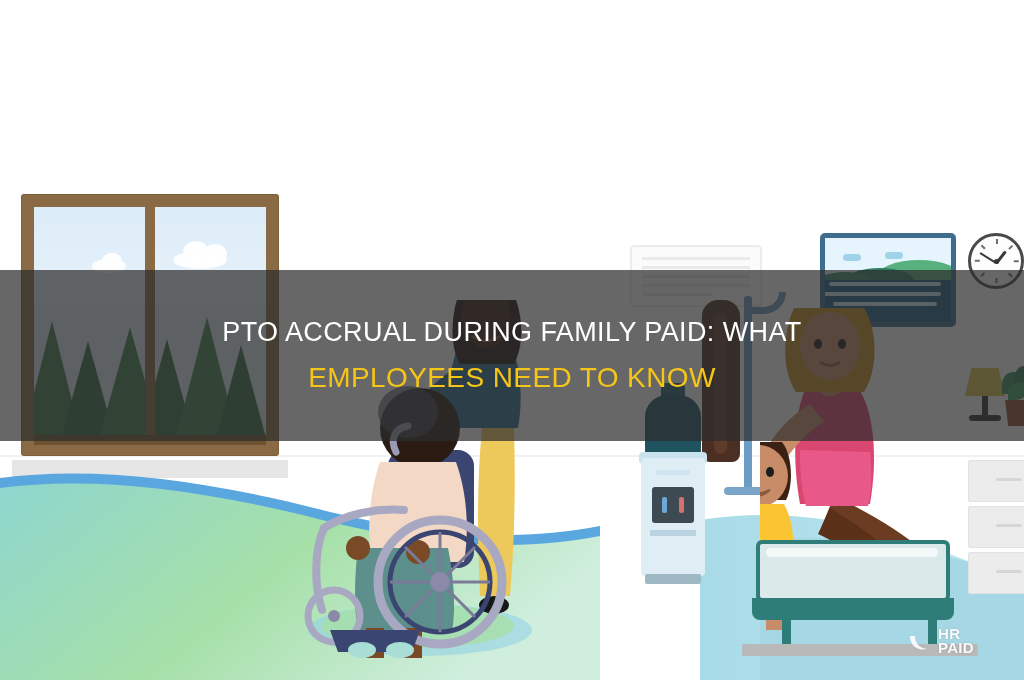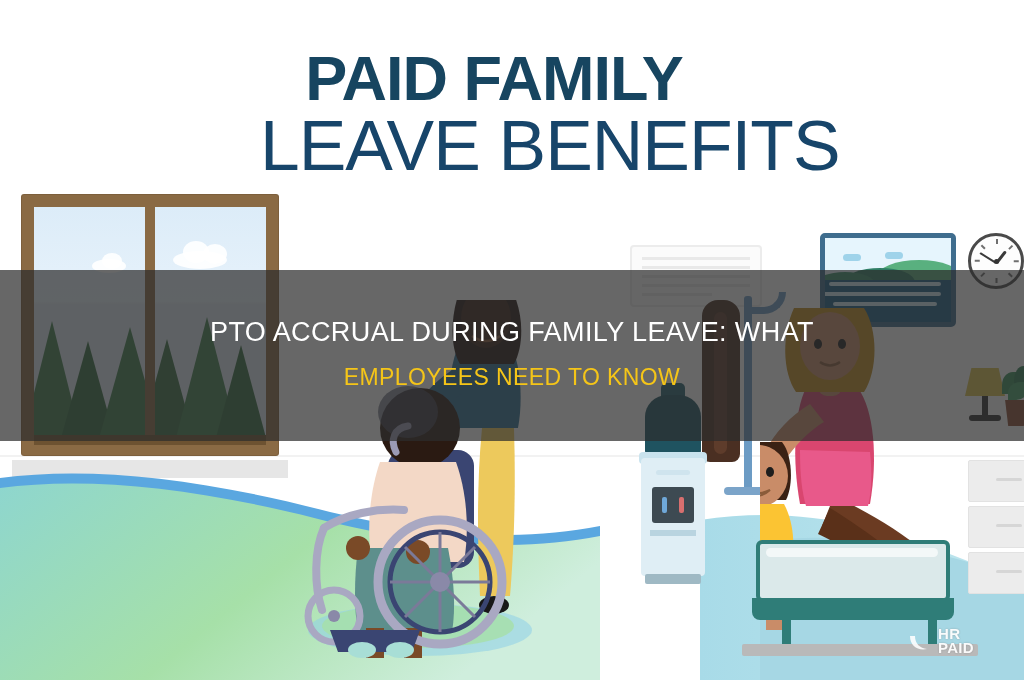--- a/index.html
+++ b/index.html
@@ -415,21 +415,21 @@
   .ot-line1 {
     color: #ffffff;
     font-size: 27px;
     line-height: 30px;
     font-weight: 400;
     letter-spacing: .4px;
     text-align: center;
   }
   .ot-line2 {
     color: #F5C518;
-    font-size: 23px;
+    font-size: 28px;
     line-height: 33px;
     font-weight: 400;
     letter-spacing: .4px;
     text-align: center;
   }
 
   
   .watermark {
     position: absolute;
     left: 906px; top: 627px;
@@ -659,28 +659,24 @@
 
     <div class="bench-back"></div>
     <div class="bench-rail"></div>
     <div class="bench-seat"></div>
     <div class="bench-leg" style="left:782px;"></div>
     <div class="bench-leg" style="left:928px;"></div>
     <div class="bench-shadow"></div>
 
   </div>
 
-  <div class="hero-title-wrap">
-    <div class="hero-line1">PAID FAMILY</div>
-    <div class="hero-line2">LEAVE BENEFITS</div>
-  </div>
 
   <div class="overlay-band"></div>
   <div class="overlay-text">
-    <div class="ot-line1">PTO ACCRUAL DURING FAMILY LEAVE: WHAT</div>
+    <div class="ot-line1">PTO ACCRUAL DURING FAMILY PAID: WHAT</div>
     <div class="ot-line2">EMPLOYEES NEED TO KNOW</div>
   </div>
 
   <div class="watermark">
     <div class="wm-mark">
       <svg viewBox="0 0 28 28" width="28" height="28">
         <path d="M4,9 C4,19 12,24 21,22 C14,21 9,17 9,9 Z" fill="#ffffff" opacity=".95"></path>
       </svg>
     </div>
     <div>

